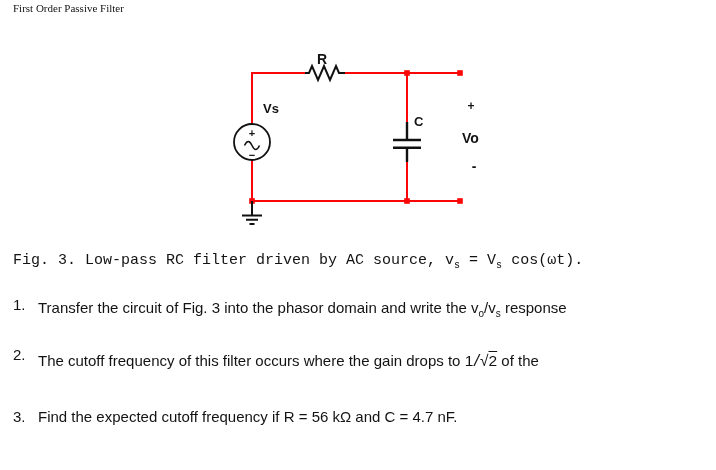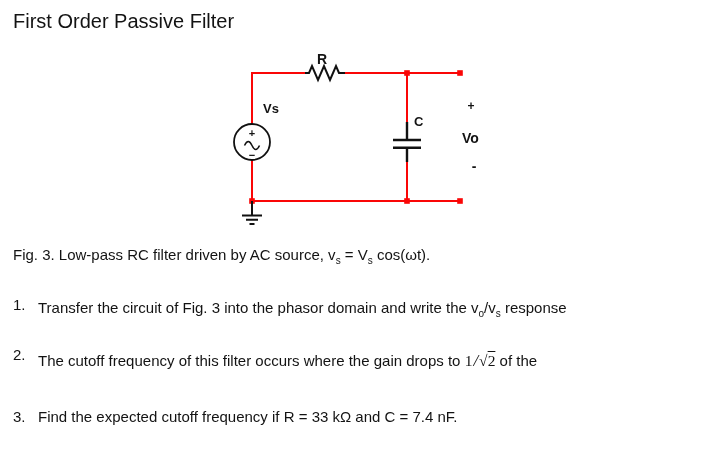--- a/index.html
+++ b/index.html
@@ -4,37 +4,37 @@
 <style>
   html,body { margin:0; padding:0; }
   body {
     width:716px; height:470px;
     background:#ffffff;
     font-family:"Liberation Sans", sans-serif;
     color:#131313;
     position:relative;
     overflow:hidden;
   }
-  .title { position:absolute; left:13px; top:10px; font-size:20px; }
+  .title { position:absolute; left:13px; top:2px; font-size:11px;font-family:Liberation Serif, serif; }
   .circuit { position:absolute; left:230px; top:45px; }
   .clabel { font-family:"Liberation Sans",sans-serif; font-weight:bold; font-size:13px; fill:#131313; }
   .clabel.big { font-size:14px; }
   .clabel.small { font-size:12px; }
   .srcsign { font-family:"Liberation Sans",sans-serif; font-weight:bold; font-size:11px; fill:#131313; }
-  .caption { position:absolute; left:13px; top:246px; font-size:15px; }
+  .caption { position:absolute; left:13px; top:252px; font-size:15px;font-family:Liberation Mono, monospace; }
   sub { font-size:10px; line-height:0; }
   .item { position:absolute; left:13px; display:flex; font-size:15px; }
   .num { width:25px; flex:none; }
   .qtext { flex:1; }
   .q1 { top:296px; }
   .q1 .qline { line-height:24px;text-align:right; }
   .q2 { top:346px; }
   .q2 .qline { line-height:29px; }
   .q3 { top:408px; }
-  .math { font-family:Liberation Serif, serif; font-size:15.5px; }
+  .math { font-family:Liberation Sans, sans-serif; font-size:15.5px; }
   .mi { font-style:italic; }
   .mslash { font-style:italic; font-size:17px; padding:0 1px; }
   .mroot { text-decoration:overline; }
   .math sub { font-size:10.5px; }
 </style>
 </head>
 <body>
 
 <div class="title">First Order Passive Filter</div>
 
@@ -88,15 +88,15 @@
 <div class="item q2">
   <span class="num">2.</span>
   <div class="qtext">
     <div class="qline"><span>The cutoff frequency of this filter occurs where the gain drops to </span><span class="math"><span>1</span><span class="mslash">/</span><span>√</span><span class="mroot">2</span></span><span> of the</span></div>
   </div>
 </div>
 
 <div class="item q3">
   <span class="num">3.</span>
   <div class="qtext">
-    <div class="qline">Find the expected cutoff frequency if R = 33 kΩ and C = 7.4 nF.</div>
+    <div class="qline">Find the expected cutoff frequency if R = 56 kΩ and C = 4.7 nF.</div>
   </div>
 </div>
 
 </body></html>

